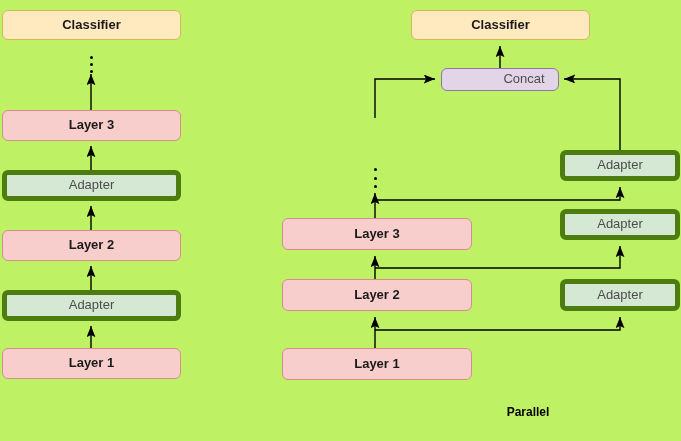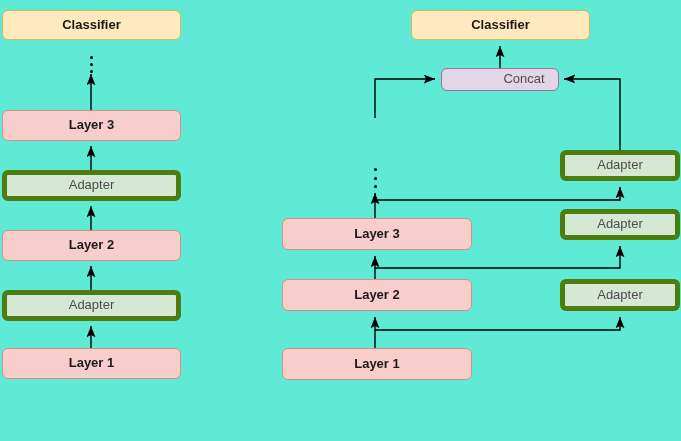--- a/index.html
+++ b/index.html
@@ -7,21 +7,21 @@
     padding: 0;
     background: #ffffff;
   }
   body {
     font-family: "Liberation Sans", sans-serif;
   }
   #canvas {
     position: relative;
     width: 681px;
     height: 441px;
-    background: #5eead4;
+    background: #bef264;
     overflow: hidden;
   }
   .node {
     position: absolute;
     box-sizing: border-box;
     border-radius: 6px;
     display: flex;
     align-items: center;
     justify-content: center;
     text-align: center;
@@ -164,14 +164,15 @@
   <div class="node layer" style="left:282px; top:279px; width:190px; height:32px;">Layer 2</div>
 
   <div class="node layer" style="left:282px; top:348px; width:190px; height:32px;">Layer 1</div>
 
   <div class="node adapter" style="left:560px; top:150px; width:120px; height:31px;">Adapter</div>
 
   <div class="node adapter" style="left:560px; top:209px; width:120px; height:31px;">Adapter</div>
 
   <div class="node adapter" style="left:560px; top:279px; width:120px; height:32px;">Adapter</div>
 
+  <div class="caption" style="left:478px; top:405px; width:100px;">Parallel</div>
 
 </div>
 
 </body></html>

